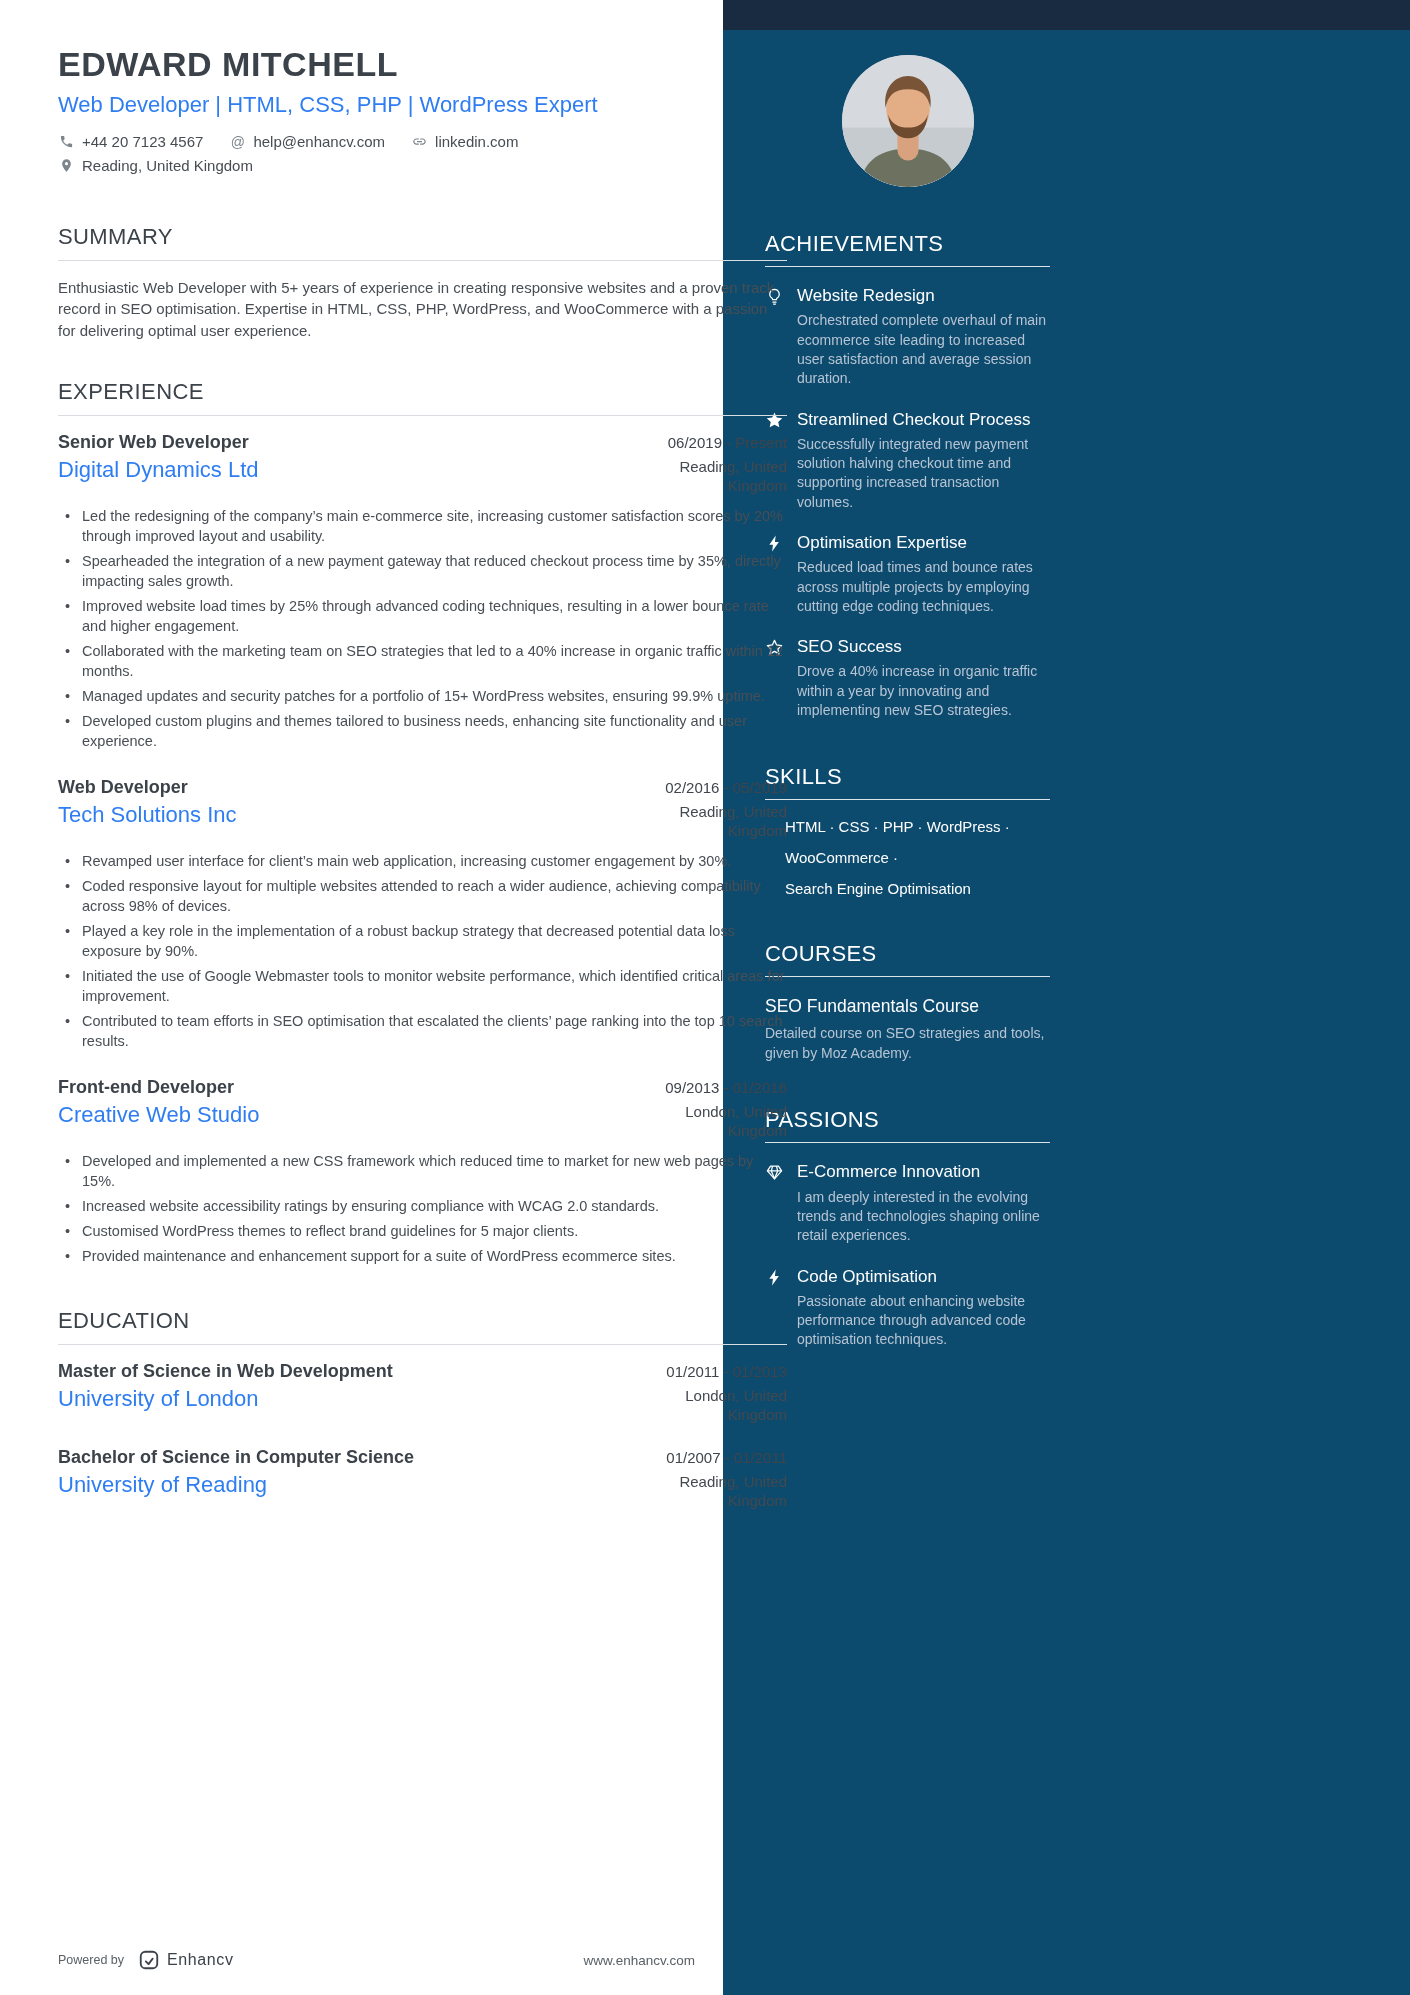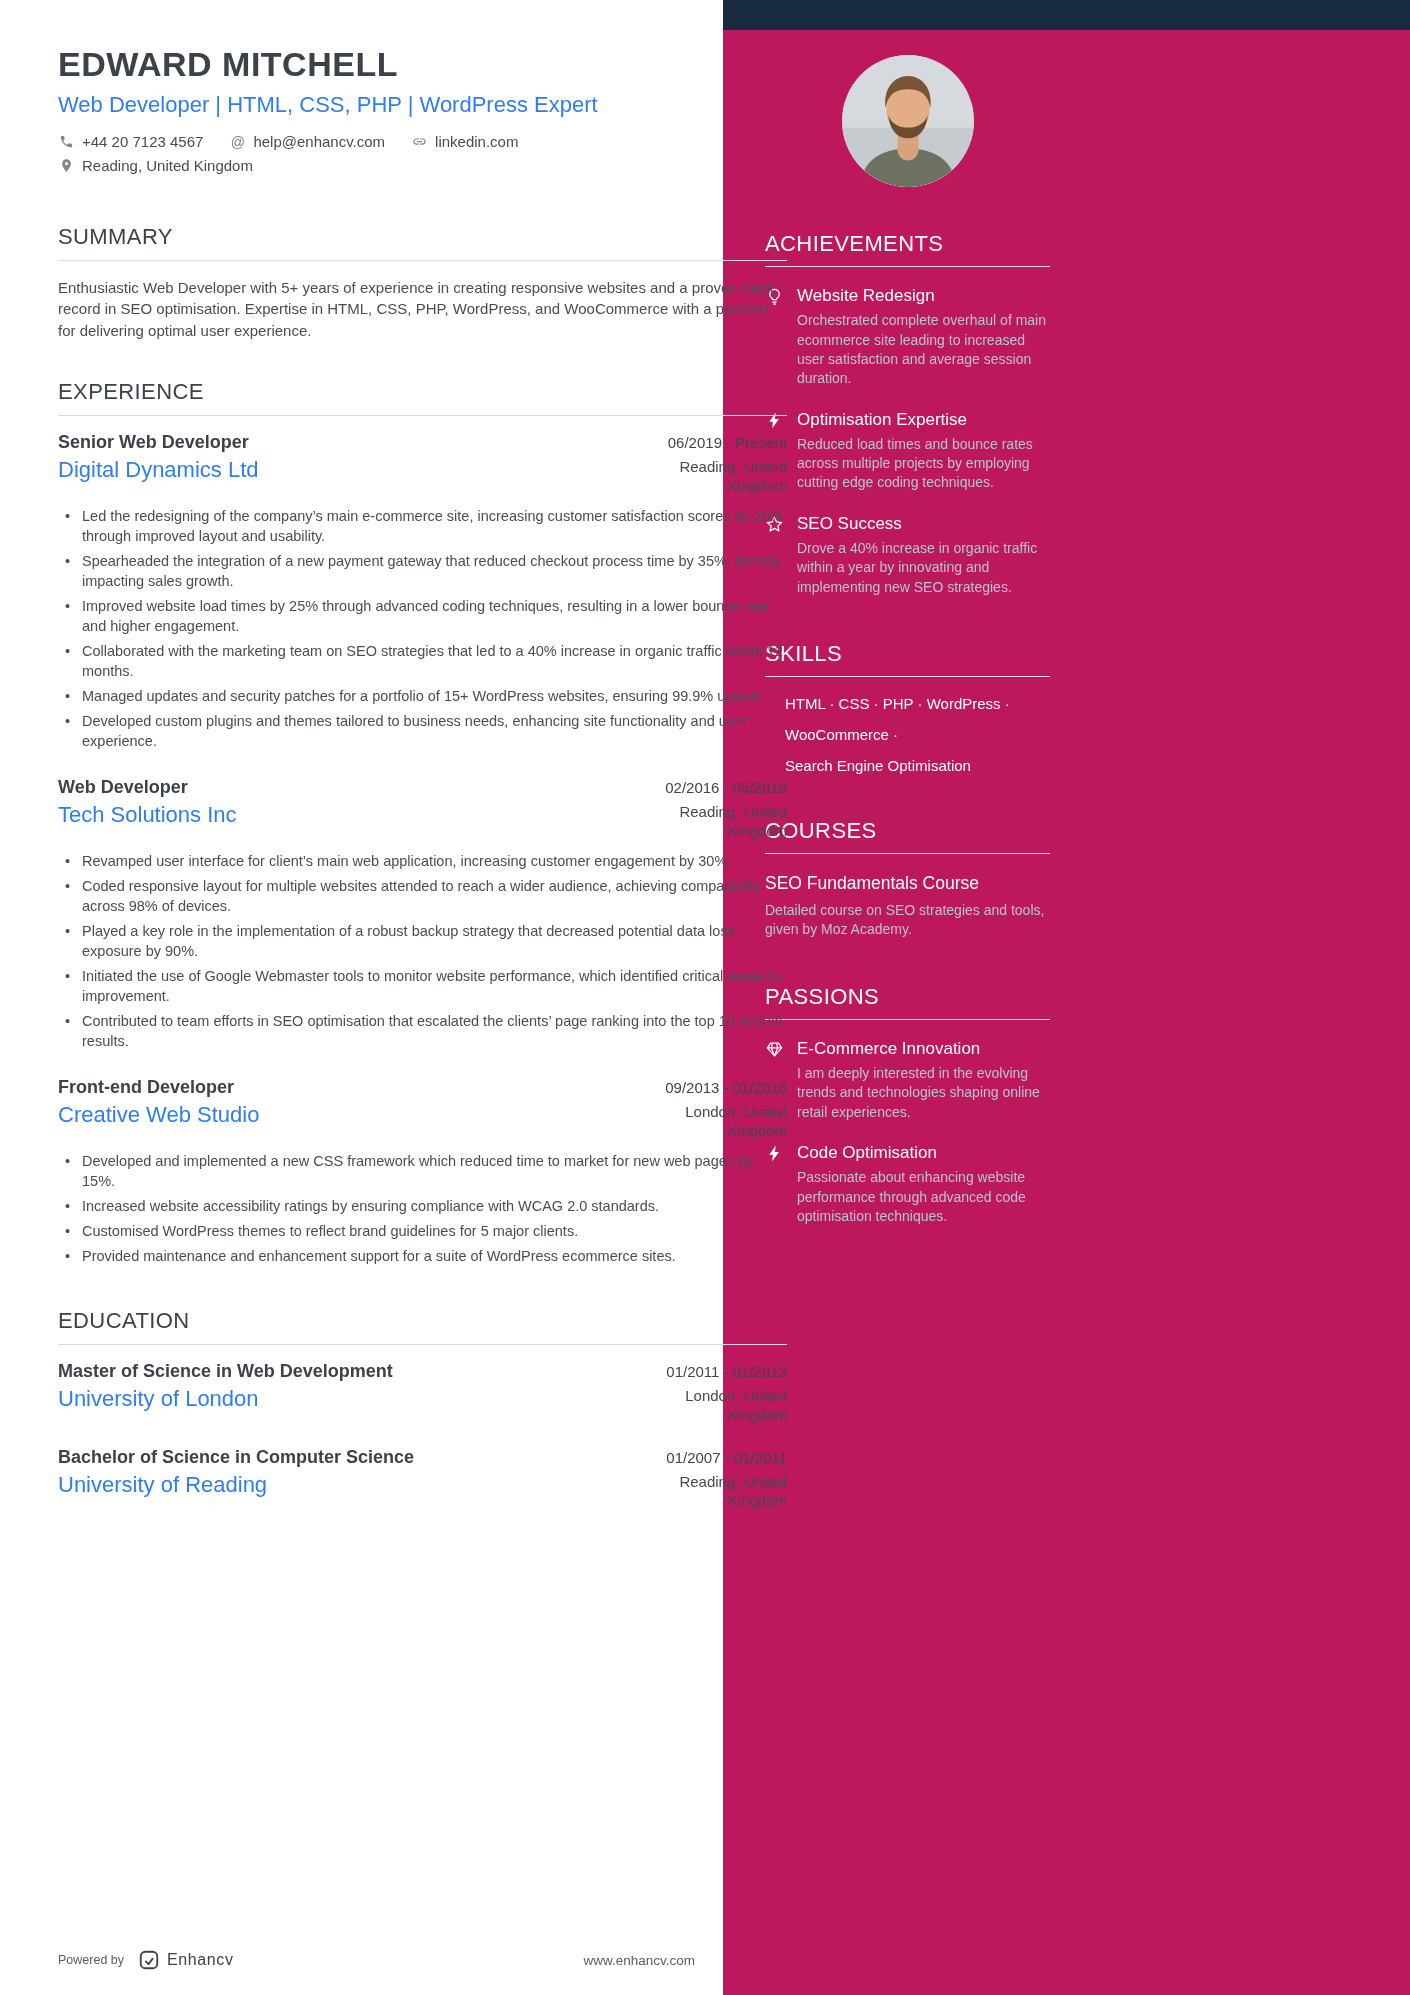--- a/index.html
+++ b/index.html
@@ -2,21 +2,21 @@
 <html><head>
 <meta charset="utf-8">
 <style>
   html, body { margin: 0; padding: 0; background: #e9ebee; }
   * { box-sizing: border-box; }
   body { font-family: "Liberation Sans", "DejaVu Sans", sans-serif; }
 
   .page { position: relative; width: 1410px; height: 1995px; background: #ffffff; overflow: hidden; margin: 0 auto; }
 
   
-  .sidebar { position: absolute; top: 0; right: 0; width: 687px; height: 100%; background: #be185d; }
+  .sidebar { position: absolute; top: 0; right: 0; width: 687px; height: 100%; background: #0c4a6e; }
   .topband { position: absolute; top: 0; left: 0; width: 100%; height: 30px; background: #182b41; }
   .side-inner { position: relative; width: 285px; margin-left: 42px; padding-top: 55px; }
 
   .avatar-wrap { width: 132px; height: 132px; border-radius: 50%; overflow: hidden; margin: 0 auto 0; background: #cfd4d8; }
   .avatar-wrap svg { display: block; width: 100%; height: 100%; }
 
   .side-section { margin-top: 44px; }
   .side-title { color: #ffffff; font-size: 22px; letter-spacing: .4px; padding-bottom: 9px; border-bottom: 1px solid rgba(255,255,255,.85); margin-bottom: 18px; font-weight: 400; }
 
   .ach-item { display: flex; margin-bottom: 20px; }
@@ -107,20 +107,31 @@
               <path d="M12 3a6 6 0 0 0-3.4 10.9c.7.5 1.1 1.3 1.1 2.1h4.6c0-.8.4-1.6 1.1-2.1A6 6 0 0 0 12 3z"></path>
               <path d="M10 19h4M10.8 21.5h2.4"></path>
             </svg>
           </span>
           <div class="ach-body">
             <div class="ach-title">Website Redesign</div>
             <div class="ach-text">Orchestrated complete overhaul of main ecommerce site leading to increased user satisfaction and average session duration.</div>
           </div>
         </div>
 
+        <div class="ach-item">
+          <span class="ach-icon">
+            <svg viewBox="0 0 24 24" fill="#ffffff">
+              <path d="M12 2l2.9 6.3 6.9.8-5.1 4.7 1.4 6.8L12 17.3 5.9 20.6l1.4-6.8L2.2 9.1l6.9-.8z"></path>
+            </svg>
+          </span>
+          <div class="ach-body">
+            <div class="ach-title">Streamlined Checkout Process</div>
+            <div class="ach-text">Successfully integrated new payment solution halving checkout time and supporting increased transaction volumes.</div>
+          </div>
+        </div>
 
         <div class="ach-item">
           <span class="ach-icon">
             <svg viewBox="0 0 24 24" fill="#ffffff">
               <path d="M13.5 2L5.5 13.5h4.5L9 22l8.5-12h-5z"></path>
             </svg>
           </span>
           <div class="ach-body">
             <div class="ach-title">Optimisation Expertise</div>
             <div class="ach-text">Reduced load times and bounce rates across multiple projects by employing cutting edge coding techniques.</div>

